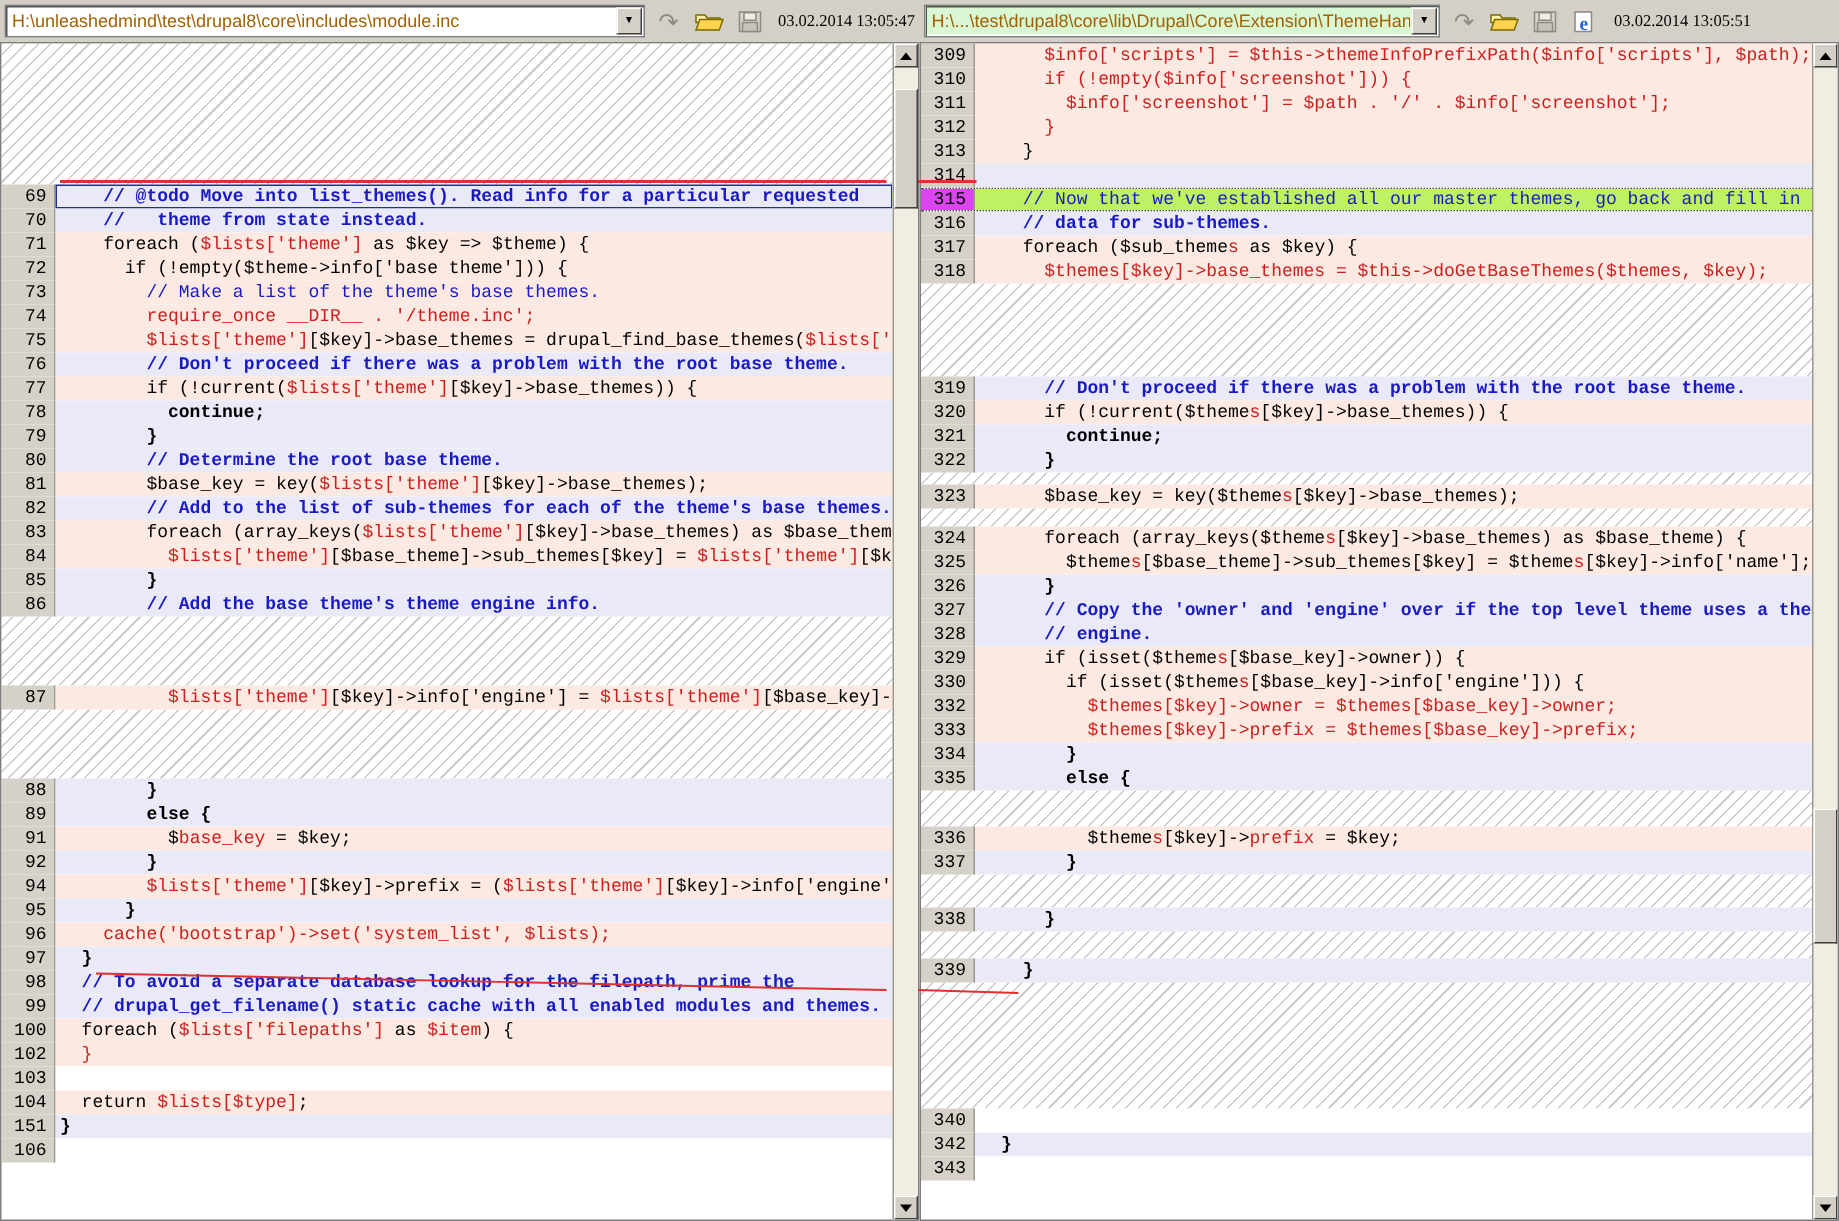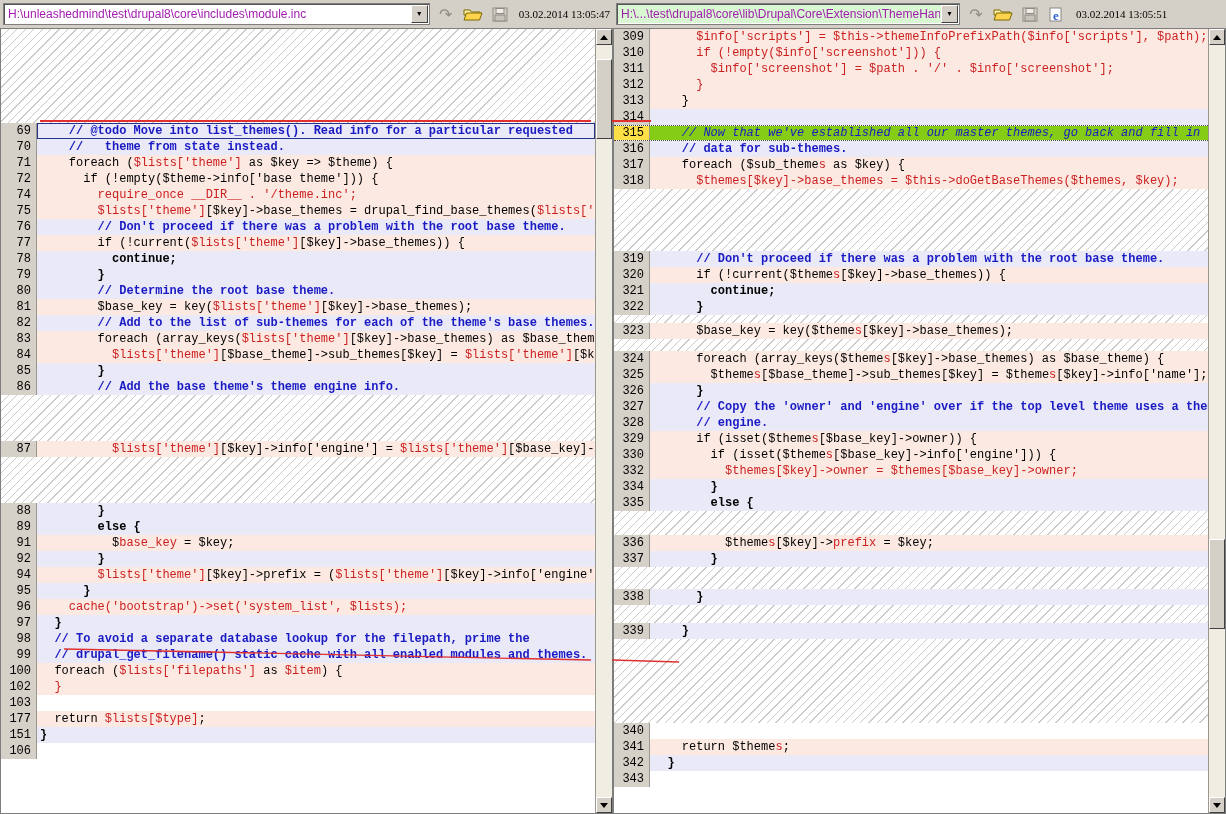--- a/index.html
+++ b/index.html
@@ -4,21 +4,21 @@
 <style>
   * { margin:0; padding:0; }
   body { width:1226px; height:814px; overflow:hidden; font-family:"Liberation Sans", sans-serif; }
   .app { position:relative; width:1226px; height:814px; background:#D4D0C8; overflow:hidden; }
 
   
   .header { height:28px; display:flex; align-items:center; background:#D4D0C8; }
   .hgroup { width:613px; display:flex; align-items:center; padding:0 3px; box-sizing:border-box; }
   .combo { display:flex; height:22px; box-sizing:border-box; background:#fff;
            border:1px solid #7E7E7E; box-shadow:inset 1px 1px 0 #555, inset -1px -1px 0 #fff; }
-  .combo-text { flex:1; font-size:12px; line-height:20px; padding:0 4px; white-space:nowrap; overflow:hidden; color:#a21caf; }
+  .combo-text { flex:1; font-size:12px; line-height:20px; padding:0 4px; white-space:nowrap; overflow:hidden; color:#a16207; }
   .combo.green { background:#D8F7D2; }
   .combo-btn { width:17px; height:18px; margin:1px; border:1px solid; border-color:#fff #404040 #404040 #fff;
                background:#D4D0C8; font-size:7px; line-height:16px; text-align:center; padding:0; }
   .combo.left-w { width:428px; }
   .combo.right-w { width:344px; }
   .tbtn { background:transparent; border:none; width:22px; height:22px; margin-left:5px;
           display:flex; align-items:center; justify-content:center; cursor:default; }
   .redo-glyph { font-size:16px; color:#8E8C86; font-family:"DejaVu Sans", sans-serif; }
   .date { font-size:11px; color:#000; margin-left:8px; white-space:nowrap;font-family:Liberation Serif, serif; }
 
@@ -28,22 +28,22 @@
           border:1px solid #7E7E7E; background:#fff; overflow:hidden; }
   .rows { position:absolute; left:0; top:0; right:17px; bottom:0; overflow:hidden;
           font-family:"Liberation Mono", monospace; font-size:12px; line-height:16px; }
   .row { display:flex; height:16px; }
   .row .num { flex:0 0 36px; width:36px; background:#D5D1C8; color:#000; text-align:right;
               padding-right:5px; box-sizing:border-box; border-right:1px solid #9B978E; }
   .row .code { flex:1; padding-left:3px; white-space:pre; overflow:hidden; background:#fff; }
   .bg-lav  .code { background:#E9E9F7;font-weight:bold; }
   .bg-pink .code { background:#FBE9E2; }
   .bg-white .code { background:#FFFFFF; }
-  .bg-green .code { background:#84cc16;font-style:italic; }
-  .bg-green .num  { background:#fde047; }
+  .bg-green .code { background:#bef264; }
+  .bg-green .num  { background:#d946ef; }
   .frame .code { outline:1px solid #23338C; outline-offset:-1px; }
   .dotted { border-top:1px dotted #444; border-bottom:1px dotted #444; box-sizing:border-box; }
   .dotted .code, .dotted .num { line-height:14px; }
   .hatch { background:repeating-linear-gradient(135deg,#ffffff 0 5px,#CBCBCB 5px 6px); }
   .c-k { color:#000000; }
   .c-r { color:#CC1F1F; }
   .c-b { color:#1A1AC4; }
 
   
   .vscroll { position:absolute; right:0; top:0; bottom:0; width:17px; background:#F0EDE2;
@@ -141,20 +141,24 @@
           </div>
           <div class="row bg-pink">
             <span class="num">71</span>
             <span class="code"><span class="c-k">    foreach (</span><span class="c-r">$lists['theme']</span><span class="c-k"> as $key =&gt; $theme) {</span></span>
           </div>
           <div class="row bg-pink">
             <span class="num">72</span>
             <span class="code"><span class="c-k">      if (!empty($theme-&gt;info['base theme'])) {</span></span>
           </div>
           <div class="row bg-pink">
+            <span class="num">73</span>
+            <span class="code"><span class="c-b">        // Make a list of the theme's base themes.</span></span>
+          </div>
+          <div class="row bg-pink">
             <span class="num">74</span>
             <span class="code"><span class="c-r">        require_once __DIR__ . '/theme.inc';</span></span>
           </div>
           <div class="row bg-pink">
             <span class="num">75</span>
             <span class="code"><span class="c-k">        </span><span class="c-r">$lists['theme']</span><span class="c-k">[$key]-&gt;base_themes = drupal_find_base_themes(</span><span class="c-r">$lists['the</span></span>
           </div>
           <div class="row bg-lav">
             <span class="num">76</span>
             <span class="code"><span class="c-b">        // Don't proceed if there was a problem with the root base theme.</span></span>
@@ -251,21 +255,21 @@
           </div>
           <div class="row bg-pink">
             <span class="num">102</span>
             <span class="code"><span class="c-r">  }</span></span>
           </div>
           <div class="row bg-white">
             <span class="num">103</span>
             <span class="code"></span>
           </div>
           <div class="row bg-pink">
-            <span class="num">177</span>
+            <span class="num">104</span>
             <span class="code"><span class="c-k">  return </span><span class="c-r">$lists[$type]</span><span class="c-k">;</span></span>
           </div>
           <div class="row bg-lav">
             <span class="num">151</span>
             <span class="code"><span class="c-k">}</span></span>
           </div>
           <div class="row bg-white">
             <span class="num">106</span>
             <span class="code"></span>
           </div>
@@ -371,20 +375,24 @@
             <span class="code"><span class="c-k">      if (isset($theme</span><span class="c-r">s</span><span class="c-k">[$base_key]-&gt;owner)) {</span></span>
           </div>
           <div class="row bg-pink">
             <span class="num">330</span>
             <span class="code"><span class="c-k">        if (isset($theme</span><span class="c-r">s</span><span class="c-k">[$base_key]-&gt;info['engine'])) {</span></span>
           </div>
           <div class="row bg-pink">
             <span class="num">332</span>
             <span class="code"><span class="c-r">          $themes[$key]-&gt;owner = $themes[$base_key]-&gt;owner;</span></span>
           </div>
+          <div class="row bg-pink">
+            <span class="num">333</span>
+            <span class="code"><span class="c-r">          $themes[$key]-&gt;prefix = $themes[$base_key]-&gt;prefix;</span></span>
+          </div>
           <div class="row bg-lav">
             <span class="num">334</span>
             <span class="code"><span class="c-k">        }</span></span>
           </div>
           <div class="row bg-lav">
             <span class="num">335</span>
             <span class="code"><span class="c-k">        else {</span></span>
           </div>
           <div class="row hatch" style="height: 24px;"></div>
           <div class="row bg-pink">
@@ -402,24 +410,20 @@
           </div>
           <div class="row hatch" style="height: 18px;"></div>
           <div class="row bg-lav">
             <span class="num">339</span>
             <span class="code"><span class="c-k">    }</span></span>
           </div>
           <div class="row hatch" style="height: 84px;"></div>
           <div class="row bg-white">
             <span class="num">340</span>
             <span class="code"></span>
-          </div>
-          <div class="row bg-pink">
-            <span class="num">341</span>
-            <span class="code"><span class="c-k">    return $theme</span><span class="c-r">s</span><span class="c-k">;</span></span>
           </div>
           <div class="row bg-lav">
             <span class="num">342</span>
             <span class="code"><span class="c-k">  }</span></span>
           </div>
           <div class="row bg-white">
             <span class="num">343</span>
             <span class="code"></span>
           </div>
         </div>

